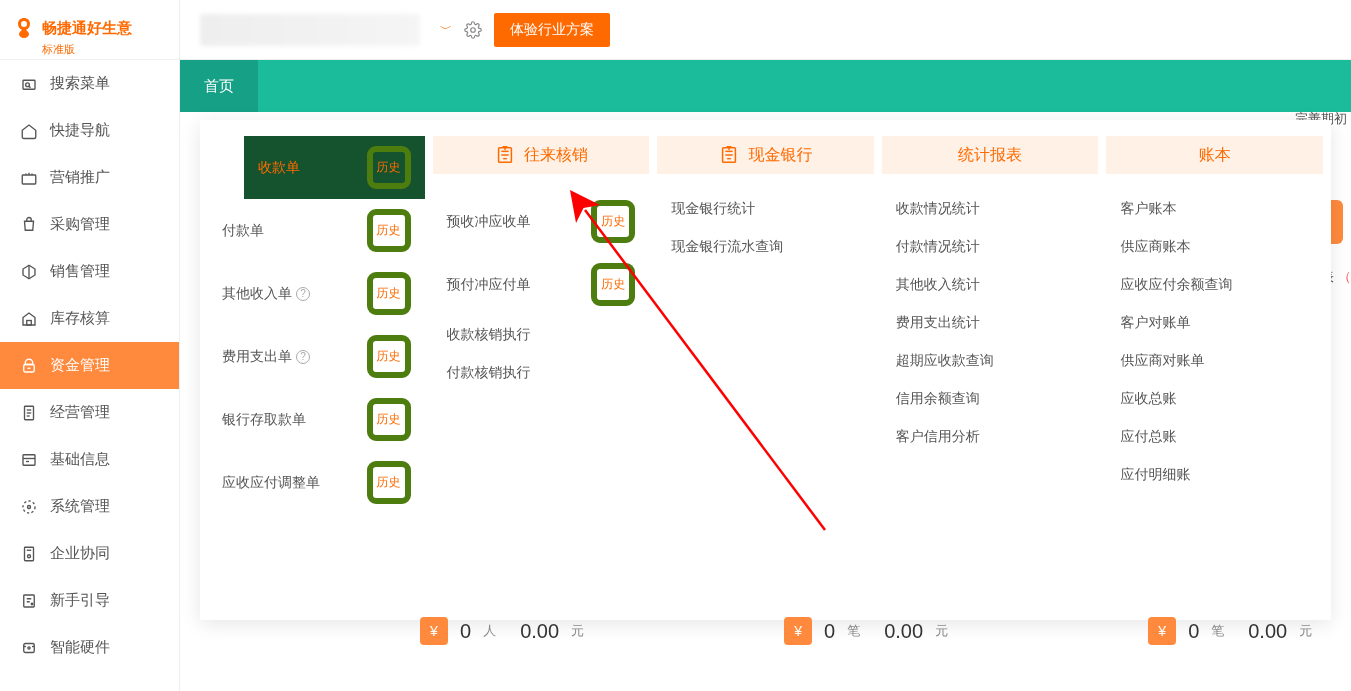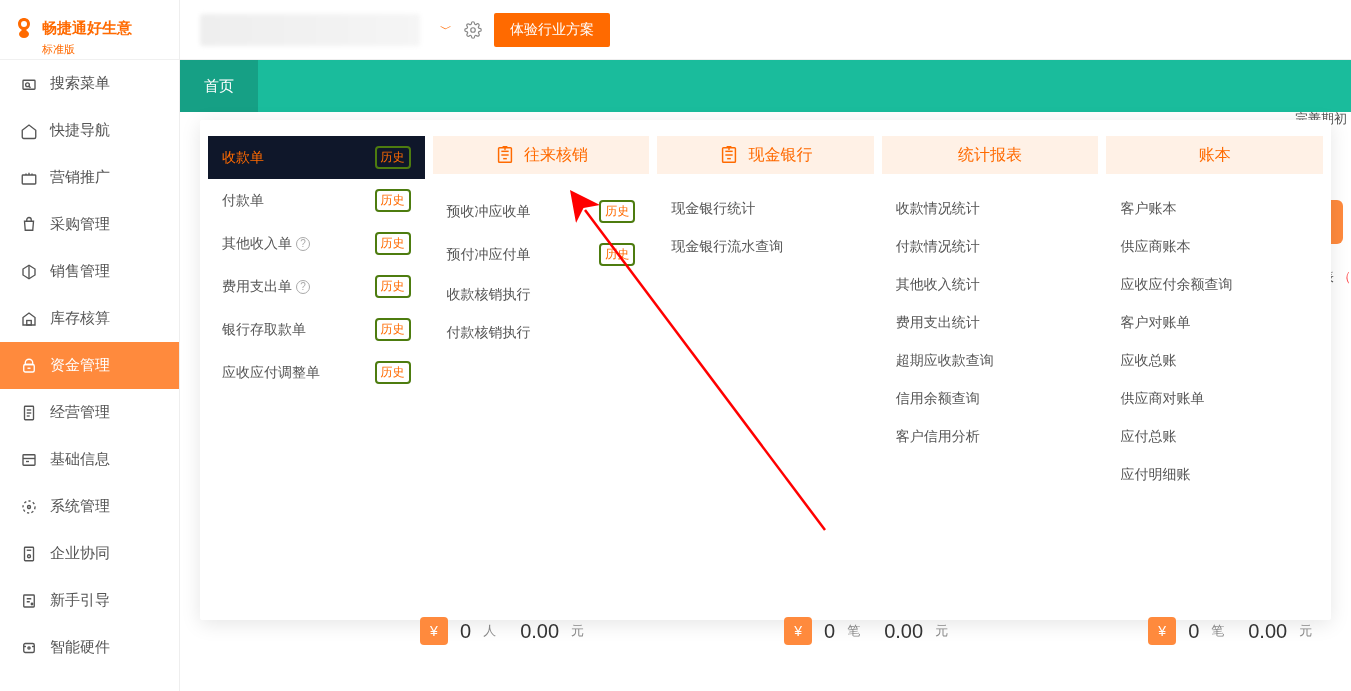--- a/index.html
+++ b/index.html
@@ -38,25 +38,25 @@
     
     .mega { position: absolute; top: 106px; left: 0; right: 0; bottom: 0; background: transparent; }
     .mega-panel { margin: 14px 20px 0 20px; background: #fff; box-shadow: 0 4px 20px rgba(0,0,0,0.1); border-radius: 2px; padding: 16px 8px 30px 8px; display: flex; gap: 8px; min-height: 500px; }
     .mega-col { flex: 1; min-width: 0; }
     .mega-col-header { background: #fff1e6; color: #ff6a00; height: 38px; display: flex; align-items: center; justify-content: center; gap: 8px; font-size: 16px; font-weight: 500; margin-bottom: 16px; }
     .mega-col-header.plain { justify-content: center; }
     .mega-col-header .col-icon { width: 22px; height: 22px; display: inline-flex; align-items: center; justify-content: center; }
     .mega-col-header .col-icon svg { width: 22px; height: 22px; }
     
     .mega-item { display: flex; align-items: center; justify-content: space-between; padding: 10px 14px; cursor: pointer; color: #555; font-size: 14px; }
-    .mega-item.highlight { background: #0f172a; color: #ff6a00; }
+    .mega-item.highlight { background: #14532d; color: #ff6a00; margin-left: 36px; }
     .mega-item.highlight .mega-label { color: #ff6a00; }
     .mega-label { display: flex; align-items: center; gap: 4px; }
     .help-circle { width: 14px; height: 14px; border: 1px solid #aaa; border-radius: 50%; display: inline-flex; align-items: center; justify-content: center; font-size: 10px; color: #aaa; }
-    .history-tag { border: 2px solid #4d7c0f; color: #ff6a00; font-size: 12px; padding: 1px 4px; border-radius: 4px; }
+    .history-tag { border: 6px solid #4d7c0f; color: #ff6a00; font-size: 12px; padding: 7px 4px; border-radius: 9px; }
     .bg-hints { position: absolute; right: 0; top: 110px; color: #555; font-size: 13px; text-align: left; }
     .bg-hints div { margin-bottom: 36px; }
     .bg-orange-box { position: absolute; right: 8px; top: 200px; width: 44px; height: 44px; background: #ff8a3d; border-radius: 6px; display: flex; align-items: center; justify-content: center; color: #fff; }
     .bg-orange-box svg { width: 24px; height: 24px; }
     
     .bottom-strip { position: absolute; bottom: 30px; left: 200px; right: 20px; height: 60px; display: flex; align-items: center; gap: 200px; padding-left: 40px; }
     .kpi { display: flex; align-items: center; gap: 12px; }
     .kpi-icon { width: 28px; height: 28px; background: #ff8a3d; border-radius: 4px; display: flex; align-items: center; justify-content: center; color: #fff; font-size: 14px; }
     .kpi-val { font-size: 20px; color: #333; }
     .kpi-unit { font-size: 13px; color: #888; }
@@ -406,26 +406,26 @@
                 <span>应收应付余额查询</span>
               </span>
             </div>
             <div class="mega-item">
               <span class="mega-label">
                 <span>客户对账单</span>
               </span>
             </div>
             <div class="mega-item">
               <span class="mega-label">
+                <span>供应商对账单</span>
+              </span>
+            </div>
+            <div class="mega-item">
+              <span class="mega-label">
                 <span>应收总账</span>
-              </span>
-            </div>
-            <div class="mega-item">
-              <span class="mega-label">
-                <span>供应商对账单</span>
               </span>
             </div>
             <div class="mega-item">
               <span class="mega-label">
                 <span>应付总账</span>
               </span>
             </div>
             <div class="mega-item">
               <span class="mega-label">
                 <span>应付明细账</span>

